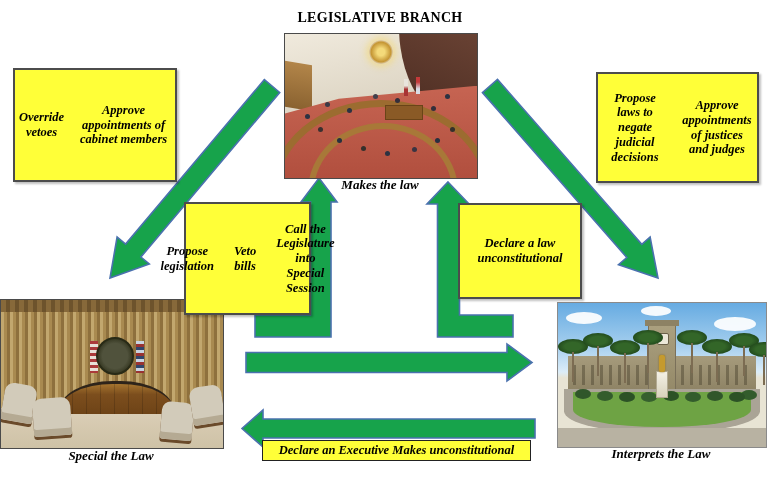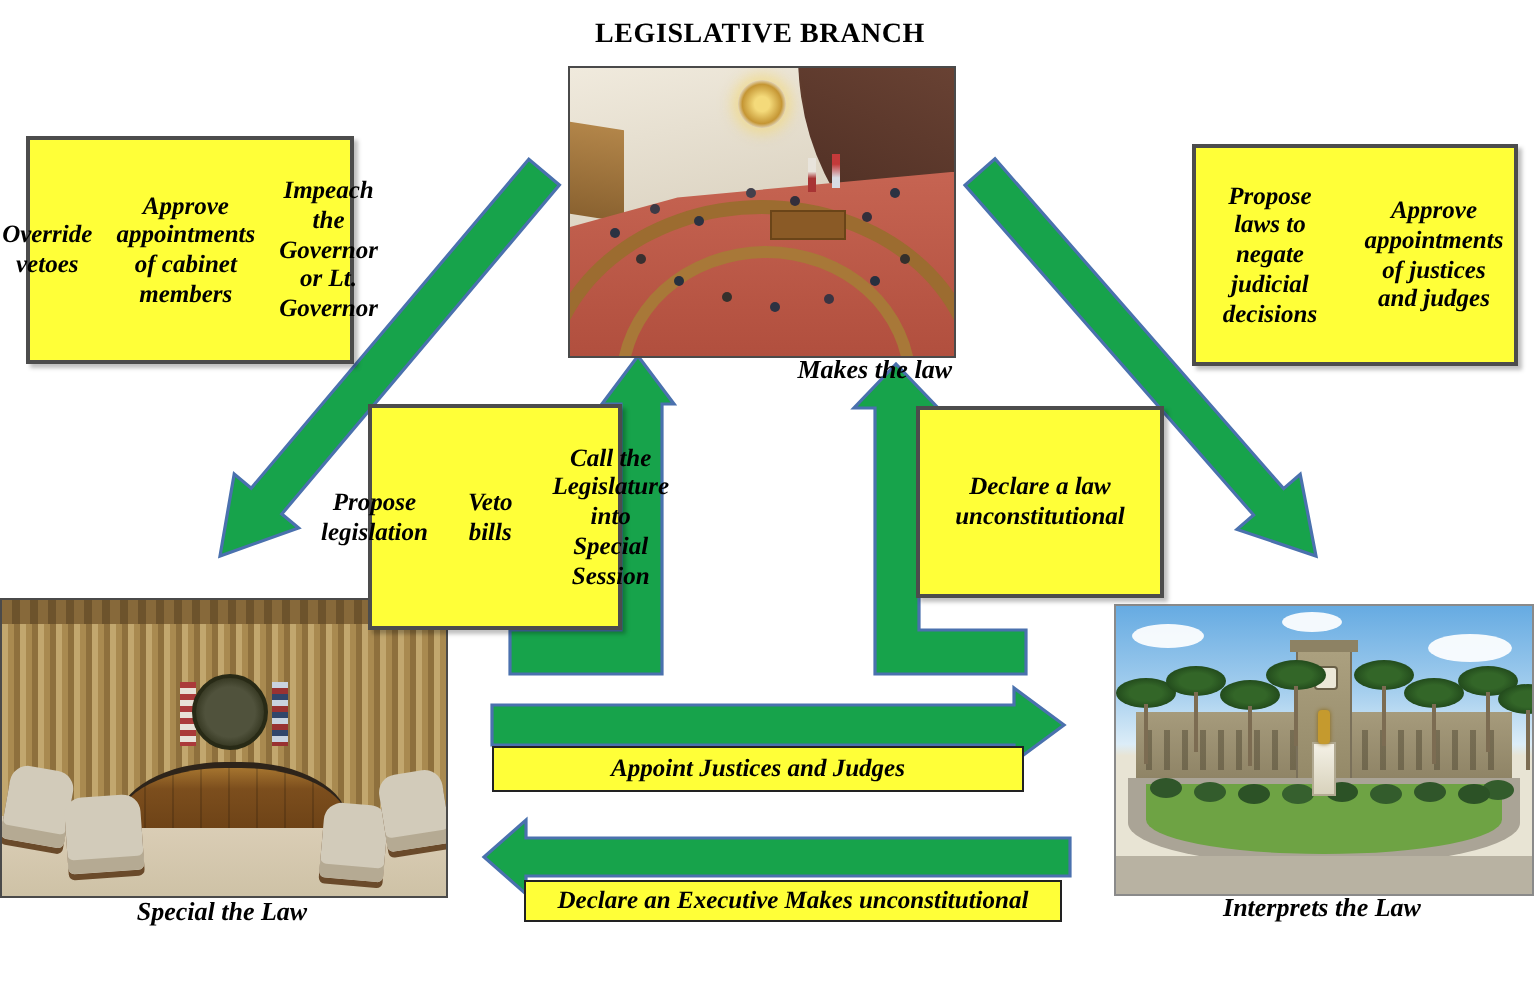--- a/index.html
+++ b/index.html
@@ -32,21 +32,21 @@
 
   .ylabel{position:absolute;z-index:2;background:var(--box-fill);border:1.5px solid #222;
           box-sizing:border-box;display:flex;align-items:center;justify-content:center;
           font-weight:bold;font-style:italic;font-size:12.5px;text-align:center;}
   #label-appoint{left:246px;top:373px;width:266px;height:23px;}
   #label-declare-eo{left:262px;top:440px;width:269px;height:21px;}
 
   #title-leg{left:284px;top:10px;width:192px;}
   #title-exec{left:0px;top:285px;width:222px;}
   #title-jud{left:557px;top:285px;width:208px;}
-  #cap-leg{left:284px;top:177px;width:192px;text-align:right;}
+  #cap-leg{left:284px;top:177px;width:192px;}
   #cap-exec{left:0px;top:448px;width:222px;}
   #cap-jud{left:557px;top:446px;width:208px;}
 
   .photo{position:absolute;z-index:2;overflow:hidden;}
   .photo *{position:absolute;}
 
   
   #photo-leg{left:284px;top:33px;width:192px;height:144px;border:1px solid #4a4a4a;background:#ded7c9;}
   .lp-wall{left:0;top:0;width:100%;height:100%;background:linear-gradient(168deg,#f0eadd 0%,#ded6c5 45%,#cdc4b1 62%,#c4baa6 100%);}
   .lp-dark{right:-14px;top:-12px;width:48%;height:78%;background:linear-gradient(205deg,#6d4536,#47291f);border-bottom-left-radius:85% 95%;}
@@ -185,35 +185,33 @@
     <div class="jp-hedge"></div>
     <div class="jp-ped"></div>
     <div class="jp-statue"></div>
     <div class="jp-plaza"></div>
   </div>
   <div class="caption" id="cap-jud">Interprets the Law</div>
 
   <div class="ybox" id="box-left">
     <p>Override vetoes</p>
     <p>Approve appointments of cabinet members</p>
-    <p>Impeach the Governor or Lt. Governor</p>
   </div>
 
   <div class="ybox" id="box-right">
     <p>Propose laws to negate judicial decisions</p>
     <p>Approve appointments of justices and judges</p>
   </div>
 
   <div class="ybox" id="box-center-left">
     <p>Propose legislation</p>
     <p>Veto bills</p>
     <p>Call the Legislature into Special Session</p>
   </div>
 
   <div class="ybox" id="box-center-right">
     <p>Declare a law unconstitutional</p>
   </div>
 
-  <div class="ylabel" id="label-appoint">Appoint Justices and Judges</div>
 
   <div class="ylabel" id="label-declare-eo">Declare an Executive Makes unconstitutional</div>
 
 </div>
 
 </body></html>

